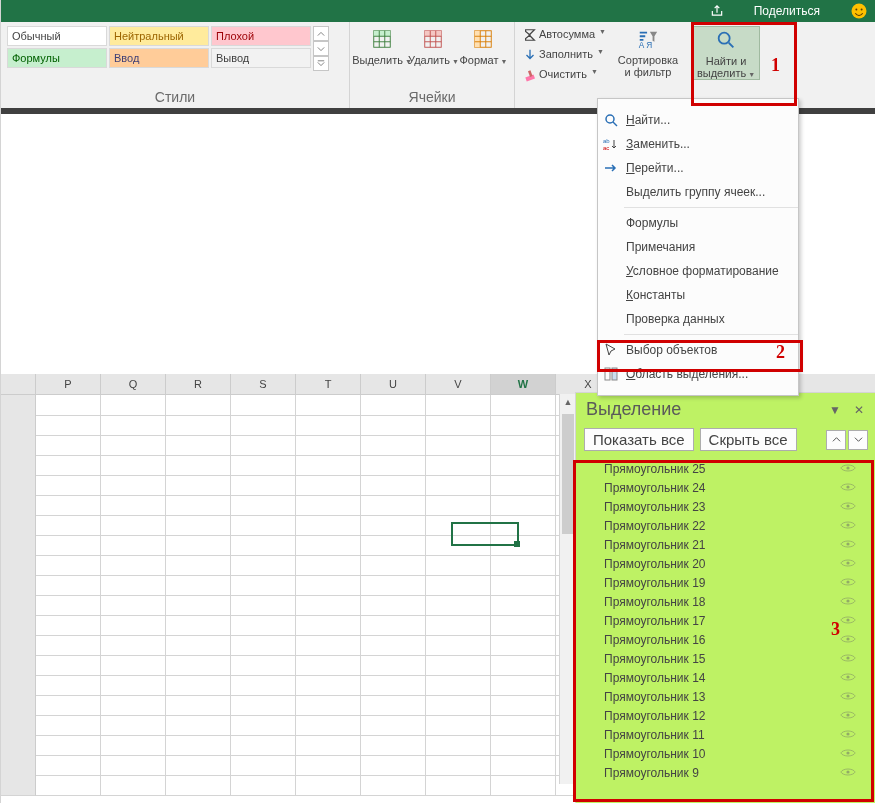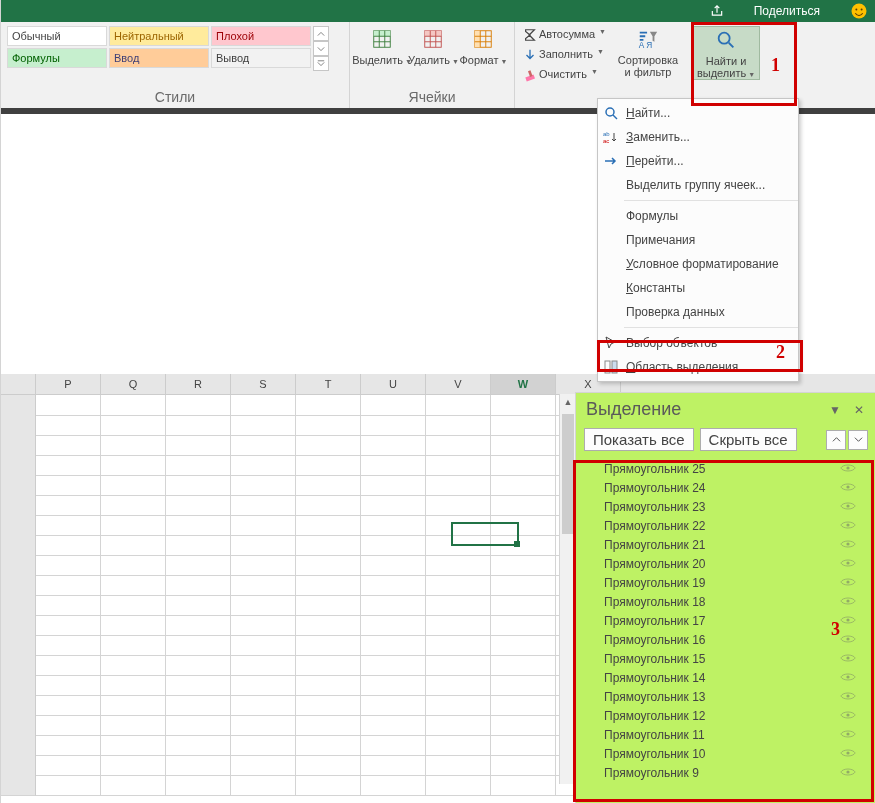--- a/index.html
+++ b/index.html
@@ -34,21 +34,21 @@
 .drop-arr{font-size:7px;color:#666;margin-left:2px}
 
 .edit-col{display:flex;flex-direction:column;gap:2px;padding-top:2px}
 .edit-item{display:flex;align-items:flex-start;height:18px;font-size:11px;color:#444;padding:0 4px;gap:2px;white-space:nowrap}
 .edit-item svg{width:14px;height:14px;flex:none}
 .big-btn.active{background:#c7dbc7;border:1px solid #a0baa0}
 
 .callout{position:absolute;border:3px solid #d00000;pointer-events:none;z-index:10}
 .callout-num{position:absolute;font:bold 18px/1 "Segoe UI";color:#d00000;z-index:11}
 
-.menu{position:absolute;left:596px;top:98px;width:200px;background:#fcfcfc;border:1px solid #c6c6c6;box-shadow:2px 2px 4px rgba(0,0,0,.2);padding:2px 0;z-index:5}
+.menu{position:absolute;left:596px;top:98px;width:200px;background:#fcfcfc;border:1px solid #c6c6c6;box-shadow:2px 2px 4px rgba(0,0,0,.2);padding:9px 0;z-index:5}
 .menu-item{display:flex;align-items:center;height:24px;padding:0 10px 0 4px;gap:6px;font-size:12px;color:#444}
 .menu-item .mi-icon{width:18px;height:18px;flex:none;display:flex;align-items:center;justify-content:center}
 .menu-item .mi-icon svg{width:16px;height:16px}
 .menu-item .mi-label u{text-decoration:underline}
 .menu-sep{height:1px;background:#e1e1e1;margin:3px 0 3px 26px}
 
 .sheet{position:absolute;left:0;top:108px;right:0;bottom:0;background:#fff}
 .col-headers{display:flex;height:20px;background:#e6e6e6;border-bottom:1px solid #ccc}
 .col-h{flex:none;width:64px;border-right:1px solid #ccc;text-align:center;font-size:11px;color:#444;line-height:20px}
 .col-h.sel{background:#d2d2d2;font-weight:bold;color:#217346}

